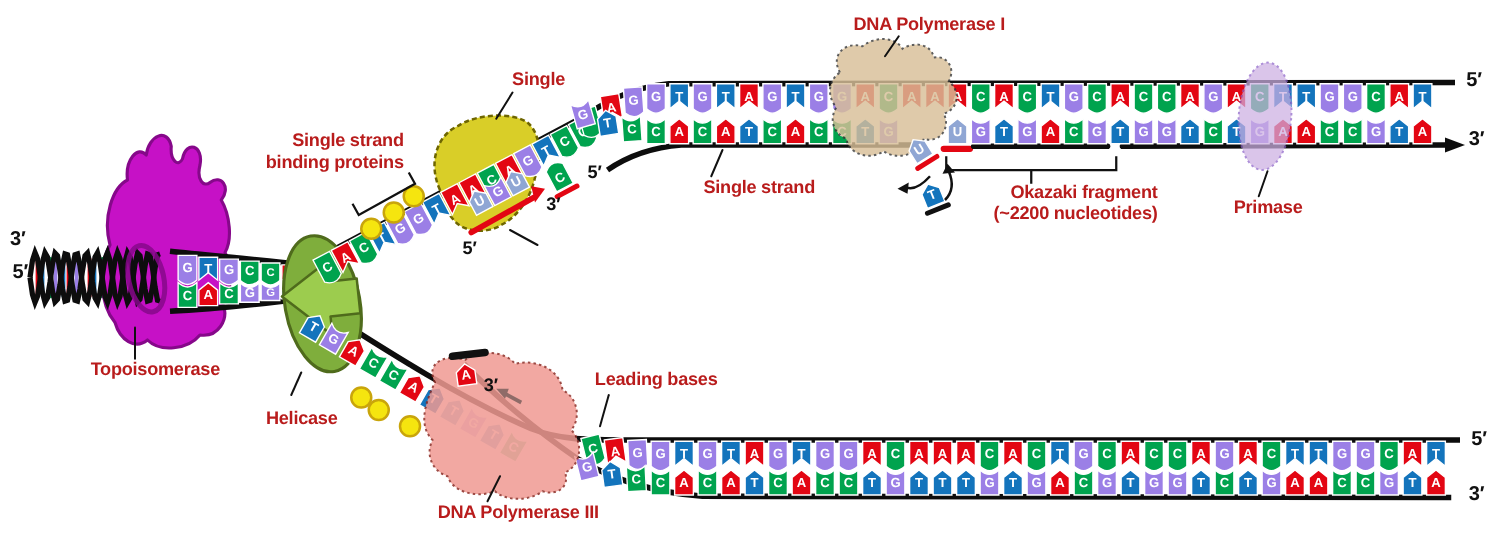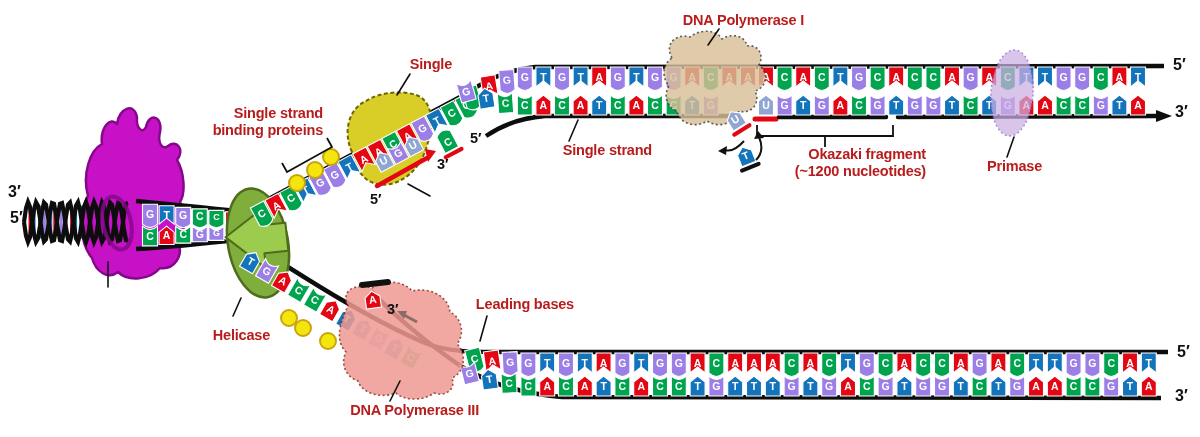--- a/index.html
+++ b/index.html
@@ -858,28 +858,29 @@
       <line x1="578" y1="120" x2="569" y2="141" stroke="#111" stroke-width="1.6" stroke-linecap="round"></line>
       <line x1="1014" y1="137" x2="1007" y2="157" stroke="#111" stroke-width="1.6" stroke-linecap="round"></line>
       <line x1="487" y1="316" x2="480" y2="341" stroke="#111" stroke-width="1.6" stroke-linecap="round"></line>
       <line x1="400" y1="381" x2="390" y2="401" stroke="#111" stroke-width="1.6" stroke-linecap="round"></line>
       <line x1="408" y1="184" x2="430" y2="196" stroke="#111" stroke-width="1.6" stroke-linecap="round"></line>
     </svg>
 
   <div class="end" style="left:8px;top:183px">3′</div>
   <div class="end" style="left:10px;top:209px">5′</div>
 
+  <div class="lbl" style="left:46px;top:288px;width:130px">Topoisomerase</div>
   <div class="lbl" style="left:190px;top:327px;width:80px">Helicase</div>
   <div class="lbl" style="left:188px;top:105px;width:135px">Single strand
 binding proteins</div>
   <div class="lbl" style="left:368px;top:56px;width:84px">Single</div>
   <div class="lbl" style="left:634px;top:12px;width:170px">DNA Polymerase I</div>
   <div class="lbl" style="left:544px;top:142px;width:108px">Single strand</div>
   <div class="lbl" style="left:756px;top:146px;width:170px">Okazaki fragment
-(~1200 nucleotides)</div>
+(~2200 nucleotides)</div>
   <div class="lbl" style="left:972px;top:158px;width:70px">Primase</div>
   <div class="lbl" style="left:474px;top:296px;width:100px">Leading bases</div>
   <div class="lbl" style="left:303px;top:402px;width:176px">DNA Polymerase III</div>
 
   <div class="end sm" style="left:370px;top:191px">5′</div>
   <div class="end sm" style="left:437px;top:156px">3′</div>
   <div class="end sm" style="left:470px;top:130px">5′</div>
   <div class="end sm" style="left:387px;top:301px">3′</div>
 
   <div class="end" style="left:1173px;top:56px">5′</div>

